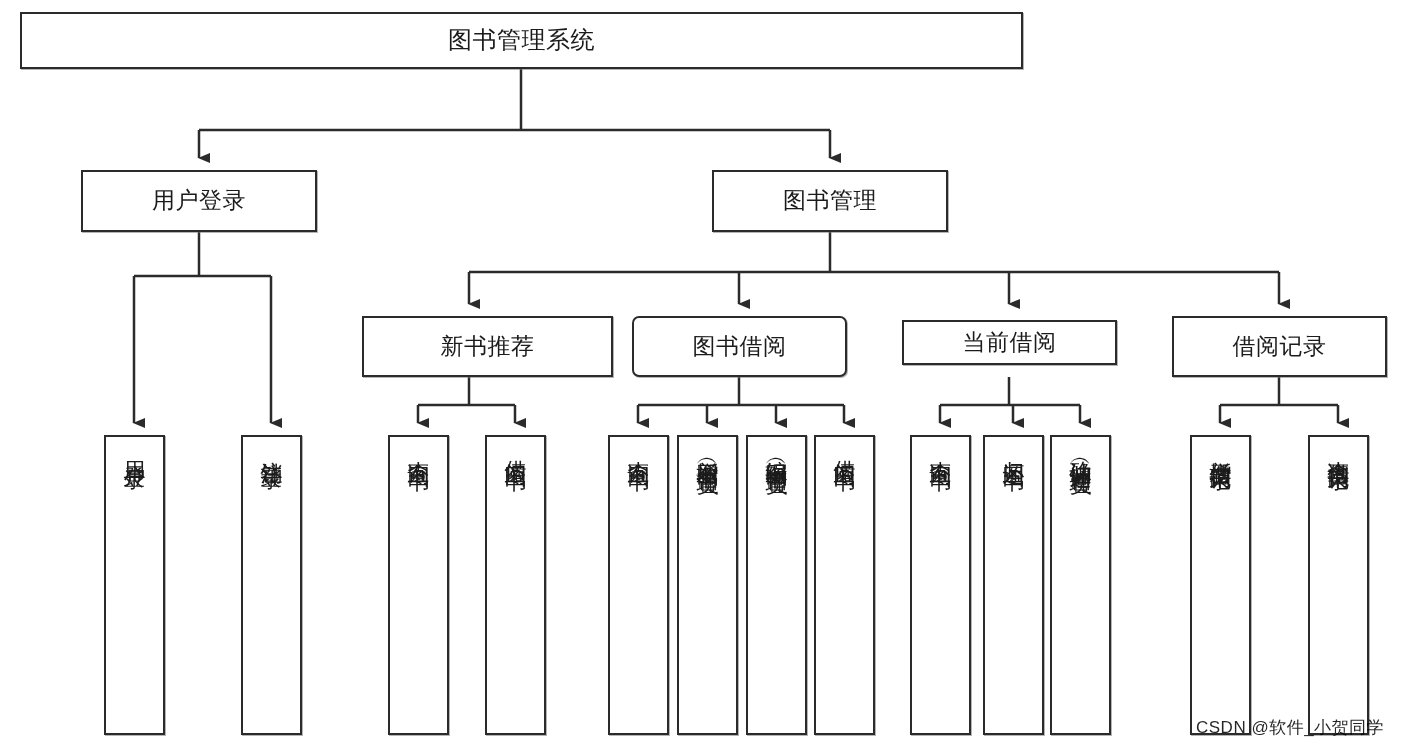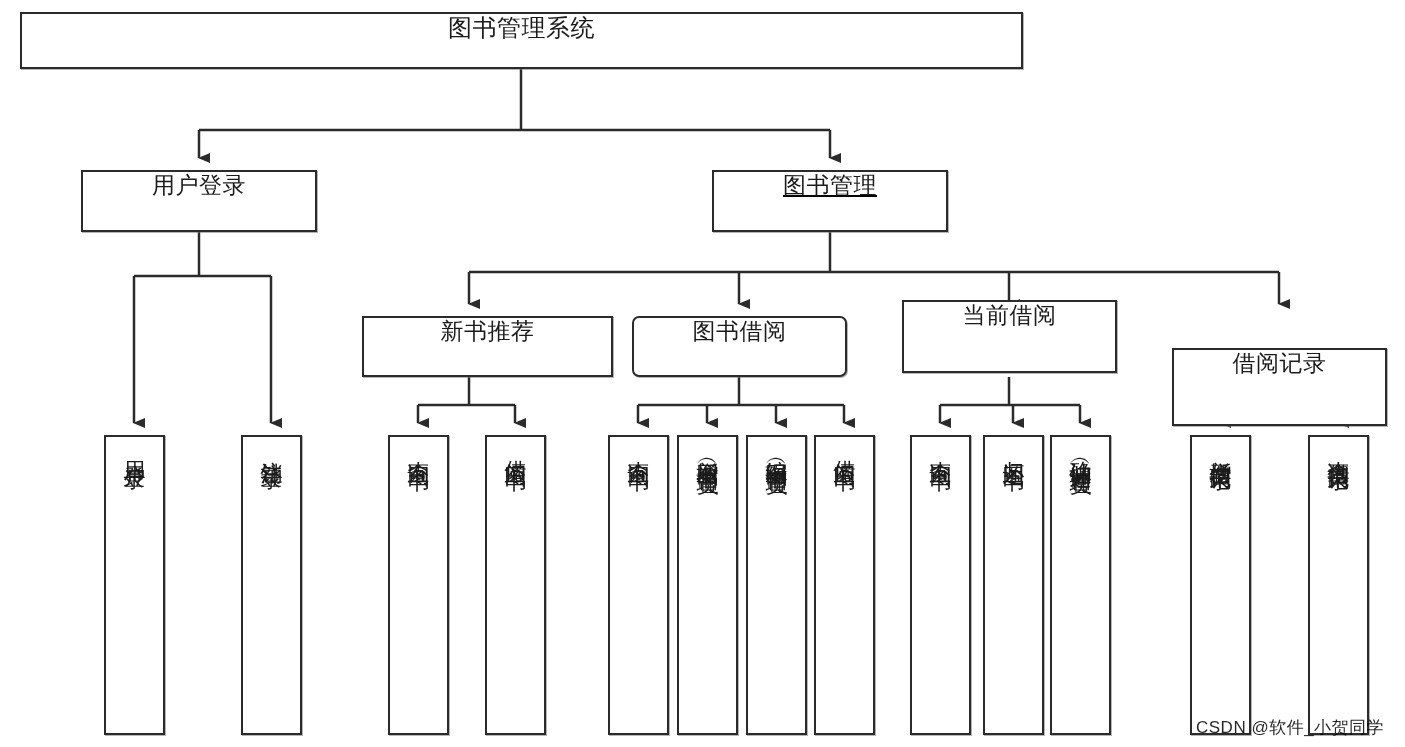--- a/index.html
+++ b/index.html
@@ -24,21 +24,21 @@
     width: 1405px;
     height: 747px;
     pointer-events: none;
   }
   .node {
     position: absolute;
     box-sizing: border-box;
     background: #ffffff;
     border: 2px solid #2b2b2b;
     display: flex;
-    align-items: flex-start;
+    align-items: center;
     justify-content: center;
     box-shadow: 1px 1px 0 rgba(120,120,120,0.55);
   }
   .node .label {
     color: #1b1b1b;
     text-align: center;
     line-height: 1.18;
     white-space: pre;
   }
   .node.horiz .label {
@@ -128,37 +128,37 @@
   </svg>
 
   <div class="node root horiz" style="left: 20px; top: 12px; width: 1003px; height: 57px;">
     <span class="label">图书管理系统</span>
   </div>
 
   <div class="node horiz" style="left: 81px; top: 170px; width: 236px; height: 62px;">
     <span class="label">用户登录</span>
   </div>
 
-  <div class="node horiz" style="left: 712px; top: 170px; width: 236px; height: 62px; text-decoration: underline;">
+  <div class="node horiz" style="left: 712px; top: 170px; width: 236px; height: 62px;">
     <span class="label">图书管理</span>
   </div>
 
   <div class="node horiz" style="left: 362px; top: 316px; width: 251px; height: 61px;">
     <span class="label">新书推荐</span>
   </div>
 
   <div class="node horiz" style="left: 632px; top: 316px; width: 215px; height: 61px; border-radius: 7px;">
     <span class="label">图书借阅</span>
   </div>
 
-  <div class="node horiz" style="left: 902px; top: 300px; width: 215px; height: 73px;">
+  <div class="node horiz" style="left: 902px; top: 320px; width: 215px; height: 45px;">
     <span class="label">当前借阅</span>
   </div>
 
-  <div class="node horiz" style="left: 1172px; top: 316px; width: 215px; height: 78px; margin-top: 32px;">
+  <div class="node horiz" style="left: 1172px; top: 316px; width: 215px; height: 61px;">
     <span class="label">借阅记录</span>
   </div>
 
   <div class="node vert" style="left: 104px; top: 435px; width: 61px; height: 300px;">
     <span class="label">用户登录</span>
   </div>
 
   <div class="node vert" style="left: 241px; top: 435px; width: 61px; height: 300px;">
     <span class="label">注销登录</span>
   </div>

